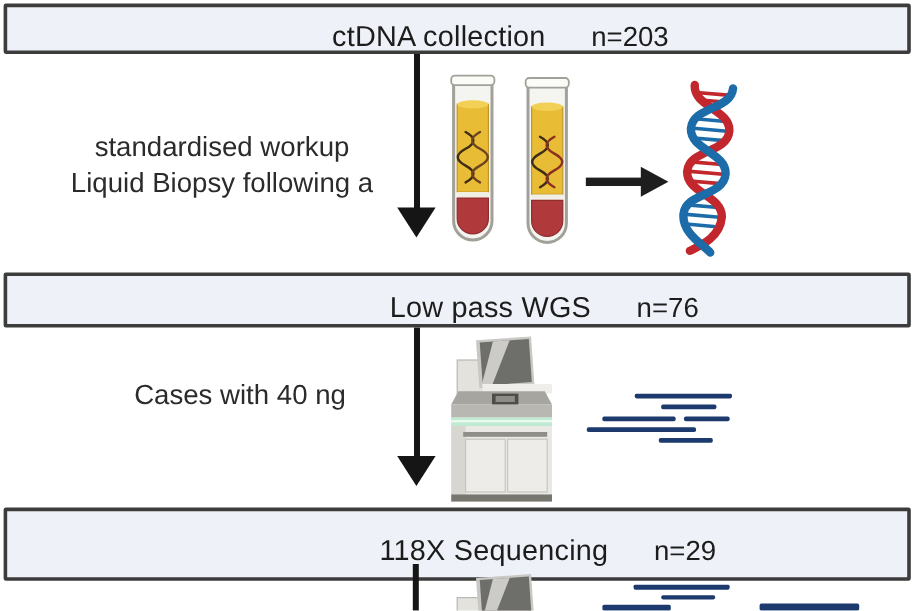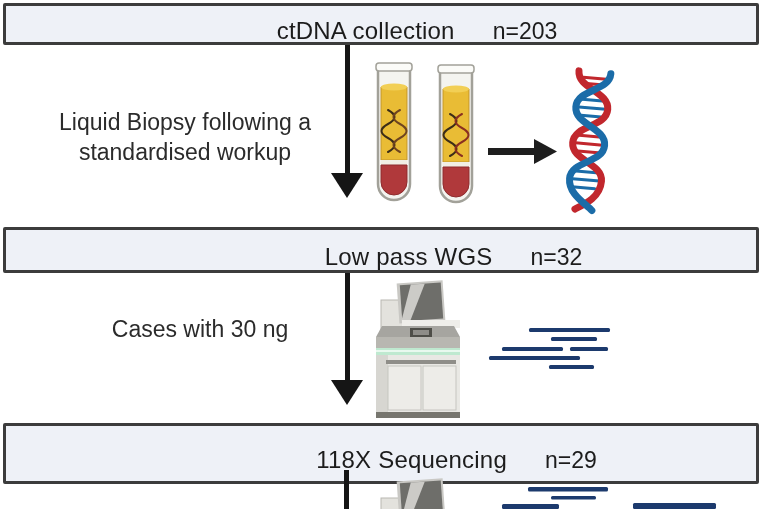--- a/index.html
+++ b/index.html
@@ -57,22 +57,22 @@
     <div class="hdr-row">
       <span class="hdr-title">ctDNA collection</span>
       <span class="hdr-count">n=203</span>
     </div>
   </div>
 
   <div class="v-arrow-shaft" id="shaft1"></div>
   <div class="v-arrow-head" id="head1"></div>
 
   <div class="note" id="note1">
+    <div>standardised workup</div>
     <div>Liquid Biopsy following a</div>
-    <div>standardised workup</div>
   </div>
 
   <svg class="icon" id="tube1" width="40" height="156" viewBox="0 0 40 156">
     <path d="M4 7 h32 v117 a16 16 0 0 1 -32 0 Z" fill="#f4f4f0" stroke="#a2a199" stroke-width="2.5"></path>
     <rect x="2" y="3" width="36" height="8" rx="3" fill="#fbfbf8" stroke="#a2a199" stroke-width="1.5"></rect>
     <path d="M7 27 h26 v73 h-26 Z" fill="#e9bc35" stroke="#c2952a" stroke-width="1"></path>
     <ellipse cx="20" cy="27" rx="13" ry="3.5" fill="#f2cf55"></ellipse>
     <rect x="7" y="100" width="26" height="5" fill="#f1eee4"></rect>
     <path d="M7 105 h26 v17 a13 13 0 0 1 -26 0 Z" fill="#b0393b" stroke="#8e2c2e" stroke-width="1"></path>
     <path d="M14 50 q13 7 0 14 q-13 7 0 14 q13 7 0 14" stroke="#3c2d18" stroke-width="2" fill="none" stroke-linecap="round"></path>
@@ -108,29 +108,29 @@
       <line x1="21" y1="116" x2="51" y2="116" stroke-width="3" stroke="#1b6ca8"></line>
       <line x1="24" y1="124" x2="47" y2="124" stroke-width="3" stroke="#1b6ca8"></line>
       <path d="M21 8 C21 26 53 26 53 44 C53 62 21 62 21 80 C21 98 53 98 53 116 C53 132 39 140 29 146" stroke-width="7" stroke="#c1272d"></path>
       <path d="M53 8 C53 26 21 26 21 44 C21 62 53 62 53 80 C53 98 21 98 21 116 C21 132 40 140 46 146" stroke-width="7" stroke="#1b6ca8"></path>
     </g>
   </svg>
 
   <div class="hdr-box" id="box2">
     <div class="hdr-row">
       <span class="hdr-title">Low pass WGS</span>
-      <span class="hdr-count">n=32</span>
+      <span class="hdr-count">n=76</span>
     </div>
   </div>
 
   <div class="v-arrow-shaft" id="shaft2"></div>
   <div class="v-arrow-head" id="head2"></div>
 
   <div class="note" id="note2">
-    <div>Cases with 30 ng</div>
+    <div>Cases with 40 ng</div>
   </div>
 
   <svg class="icon" id="machine1" width="92" height="140" viewBox="0 0 92 140">
     <rect x="9" y="20" width="22" height="30" fill="#e3e2dd" stroke="#b9b8b2" stroke-width="1"></rect>
     <g transform="rotate(-4 48 22)">
       <rect x="26" y="2" width="46" height="40" fill="#c9c8c4"></rect>
       <rect x="29" y="4" width="41" height="36" fill="#6e6e6a"></rect>
       <polygon points="40,4 54,4 37,40 28,40" fill="#d6d5d1" opacity="0.9"></polygon>
     </g>
     <rect x="30" y="40" width="58" height="8" fill="#efeeea"></rect>

